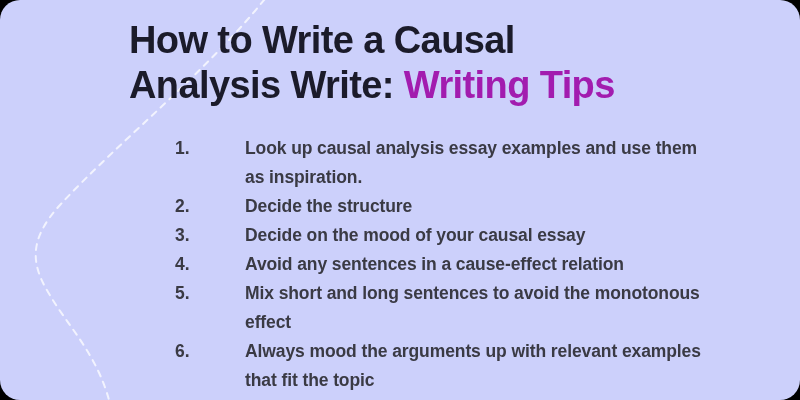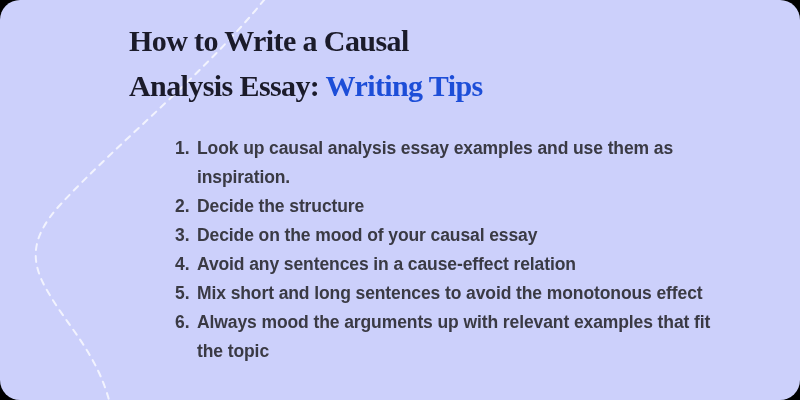--- a/index.html
+++ b/index.html
@@ -36,30 +36,29 @@
   }
 
   
   #title-block {
     position: absolute;
     left: 129px;
     top: 18px;
     width: 620px;
   }
   .title-line {
-    font-size: 30px;
+    font-size: 38px;
     font-weight: 800;
     line-height: 45px;
     letter-spacing: -0.6px;
     color: #1b1b2a;
     white-space: nowrap;
-    font-family: Liberation Serif, serif;
   }
   .title-accent {
-    color: #1d4ed8;
+    color: #a21caf;
   }
 
   
   #tips-list {
     position: absolute;
     left: 175px;
     top: 134px;
     width: 540px;
     margin: 0;
     padding: 0;
@@ -77,37 +76,38 @@
   }
   .tip-num {
     flex: 0 0 22px;
     width: 22px;
     text-align: left;
     color: #3a3a44;
   }
   .tip-text {
     flex: 1 1 auto;
     color: #3a3a44;
+    margin-left: 48px;
   }
 </style>
 </head>
 <body>
 
 <div id="card">
 
   <svg id="decor-curve" viewBox="0 0 800 400" preserveAspectRatio="none" aria-hidden="true">
     <path d="M 272 -10
              C 210 70, 120 140, 60 205
              C 30 238, 30 262, 48 292
              C 70 330, 100 356, 112 412" fill="none" stroke="#f2f3fe" stroke-width="2" stroke-linecap="round" stroke-dasharray="6 6"></path>
   </svg>
 
   <div id="title-block">
     <div class="title-line">How to Write a Causal</div>
-    <div class="title-line"><span>Analysis Essay: </span><span class="title-accent">Writing Tips</span></div>
+    <div class="title-line"><span>Analysis Write: </span><span class="title-accent">Writing Tips</span></div>
   </div>
 
   <ol id="tips-list">
     <li class="tip-item">
       <span class="tip-num">1.</span>
       <span class="tip-text">Look up causal analysis essay examples and use them as inspiration.</span>
     </li>
     <li class="tip-item">
       <span class="tip-num">2.</span>
       <span class="tip-text">Decide the structure</span>

